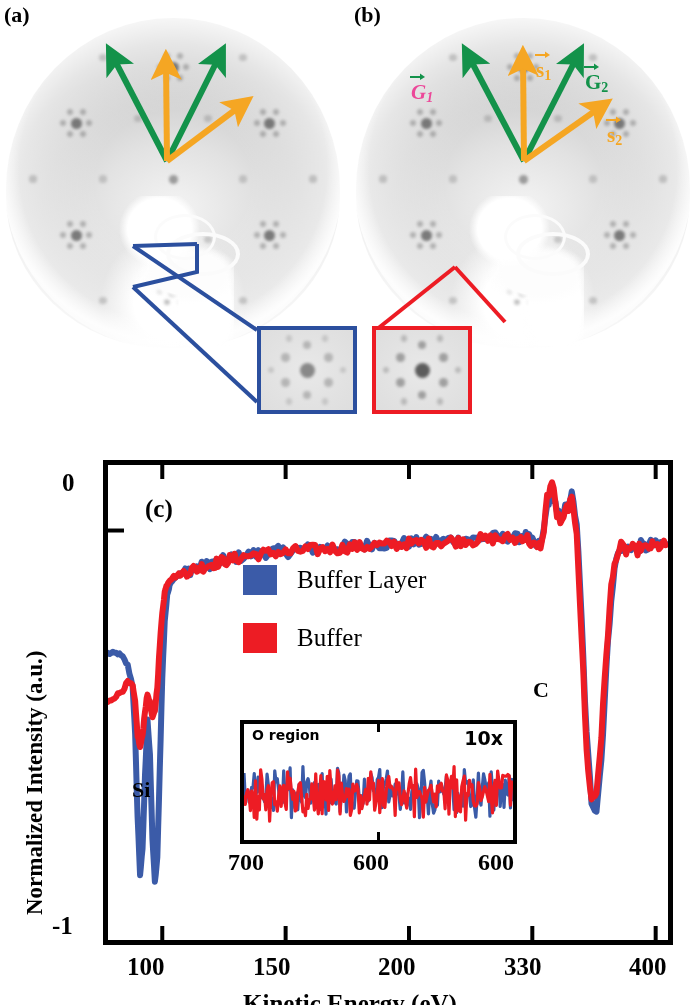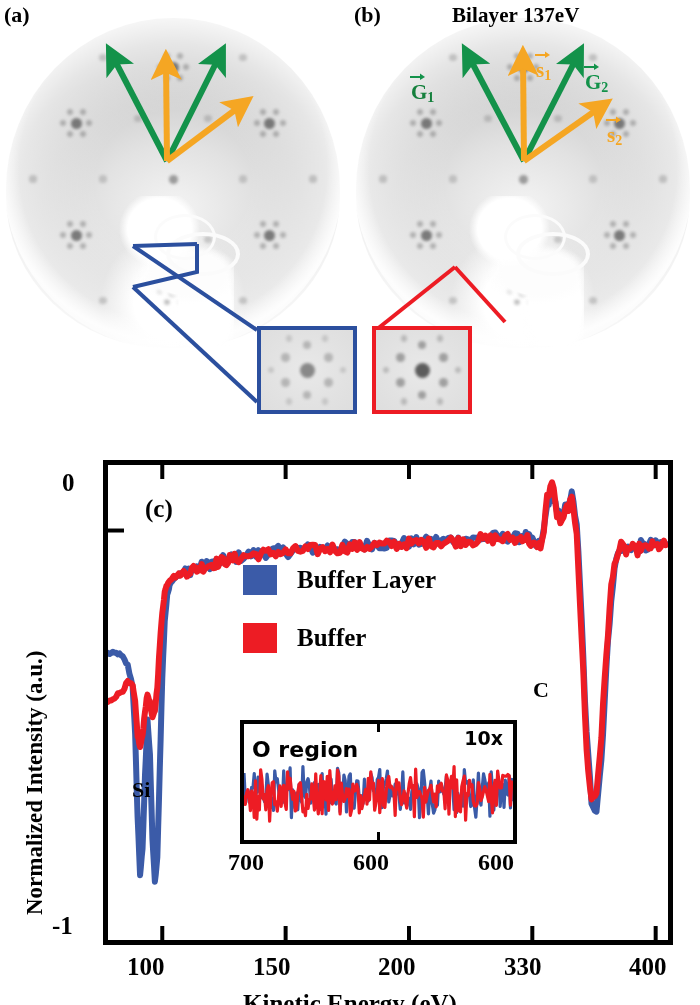--- a/index.html
+++ b/index.html
@@ -67,26 +67,26 @@
     transform:rotate(-90deg);transform-origin:left top;white-space:nowrap;}
   .ytick{position:absolute;font-size:25px;font-weight:bold;}
   .xtick{position:absolute;font-size:25px;font-weight:bold;}
   .xlab{position:absolute;font-size:25px;font-weight:bold;width:700px;text-align:center;}
   .clabel{position:absolute;font-size:25px;font-weight:bold;}
   .pklabel{position:absolute;font-size:22px;font-weight:bold;}
 
   .legend{position:absolute;}
   .legend-row{display:flex;align-items:center;margin-bottom:28px;}
   .swatch{width:34px;height:30px;margin-right:20px;}
-  .legend-text{font-size:25px;font-weight:bold;}
+  .legend-text{font-size:25px;font-weight:normal;}
 
   .inset-chart{position:absolute;left:240px;top:295px;width:277px;height:124px;
     border:4px solid #000;box-sizing:border-box;background:#fff;}
-  .inset-title{position:absolute;top:13px;left:8px;font-family:"DejaVu Sans",sans-serif;
-    font-size:22px;font-weight:600;}
+  .inset-title{position:absolute;top:3px;left:8px;font-family:"DejaVu Sans",sans-serif;
+    font-size:14px;font-weight:600;}
   .inset-mult{position:absolute;top:3px;right:10px;font-family:"DejaVu Sans",sans-serif;
     font-size:19px;font-weight:600;}
   .inset-xtick{position:absolute;font-size:24px;font-weight:bold;}
 </style>
 </head>
 <body>
 
 <div class="panel-row">
 
   <div class="leed a">
@@ -239,21 +239,21 @@
     </g>
 
     <g>
       <line x1="524" y1="161" x2="468" y2="55" stroke="#13924a" stroke-width="6" marker-end="url(#hG)"></line>
       <line x1="524" y1="161" x2="578" y2="55" stroke="#13924a" stroke-width="6" marker-end="url(#hG)"></line>
       <line x1="524" y1="161" x2="523" y2="58" stroke="#f5a623" stroke-width="6" marker-end="url(#hS)"></line>
       <line x1="524" y1="161" x2="602" y2="106" stroke="#f5a623" stroke-width="6" marker-end="url(#hS)"></line>
     </g>
   </svg>
 
-  <div class="veclabel" style="left:411px;top:82px;color:#15803d;">
+  <div class="veclabel" style="left:411px;top:82px;color:#ec4899;font-style:italic;">
     <span class="base">
       <svg class="vbar" viewBox="0 0 15 9">
         <line x1="0" y1="6" x2="12" y2="6" stroke="#13924a" stroke-width="2"></line>
         <path d="M10,2.5 L15,6 L10,9 Z" fill="#13924a"></path>
       </svg>
       <span>G</span></span><span class="sub">1</span>
   </div>
 
   <div class="veclabel" style="left:585px;top:72px;color:#13924a;">
     <span class="base">
@@ -277,21 +277,20 @@
     <span class="base">
       <svg class="vbar" viewBox="0 0 15 9">
         <line x1="0" y1="6" x2="12" y2="6" stroke="#f5a623" stroke-width="2"></line>
         <path d="M10,2.5 L15,6 L10,9 Z" fill="#f5a623"></path>
       </svg>
       <span>s</span></span><span class="sub">2</span>
   </div>
 
   <div class="plabel" style="left:4px;top:2px;">(a)</div>
   <div class="plabel" style="left:354px;top:2px;">(b)</div>
-  <div class="ptitle" style="left:452px;top:3px;">Bilayer 137eV</div>
 
   <svg class="callout-line" viewBox="0 0 700 425">
     <path d="M133,246 L257,330" stroke="#2b4f9e" stroke-width="4" fill="none"></path>
     <path d="M133,287 L257,402" stroke="#2b4f9e" stroke-width="4" fill="none"></path>
     <path d="M197,244 L133,246" stroke="#2b4f9e" stroke-width="4" fill="none"></path>
     <path d="M197,244 L197,272 L133,287" stroke="#2b4f9e" stroke-width="4" fill="none"></path>
     <path d="M455,267 L505,322" stroke="#ed1c24" stroke-width="4" fill="none"></path>
     <path d="M455,267 L376,330" stroke="#ed1c24" stroke-width="4" fill="none"></path>
   </svg>
 

